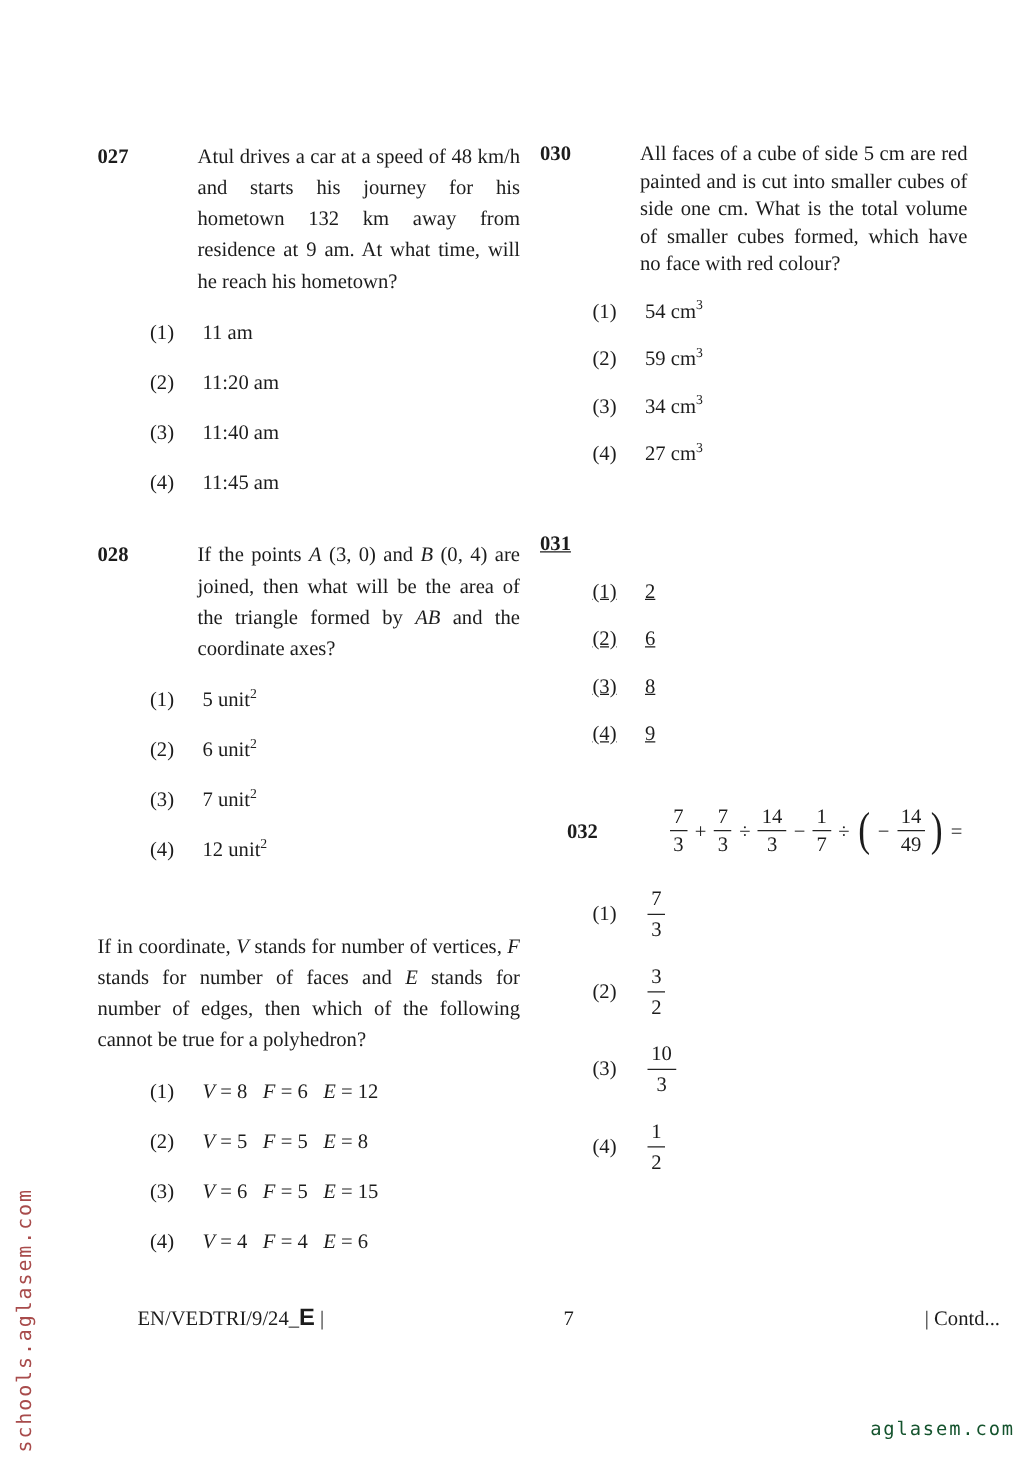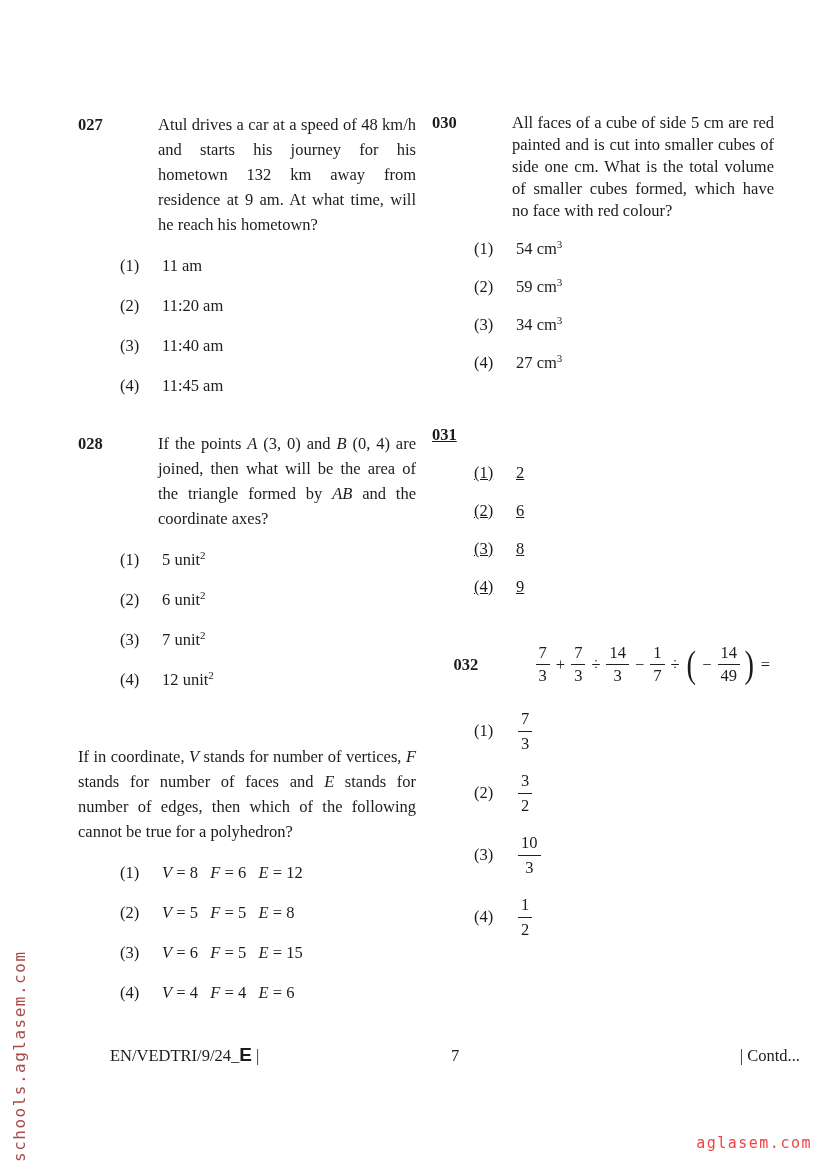--- a/index.html
+++ b/index.html
@@ -261,14 +261,14 @@
 
   <footer class="footer">
     <div class="footer-left">
       <span>EN/VEDTRI/9/24_</span><span class="code-variant">E</span><span> |</span>
     </div>
     <div class="footer-center">7</div>
     <div class="footer-right">| Contd...</div>
   </footer>
 
   <div class="wm-left" style="color: rgb(168, 75, 75);">schools.aglasem.com</div>
-  <div class="wm-right" style="color: #ef4444;">aglasem.com</div>
+  <div class="wm-right" style="color: #14532d;">aglasem.com</div>
 </div>
 
 </body></html>

